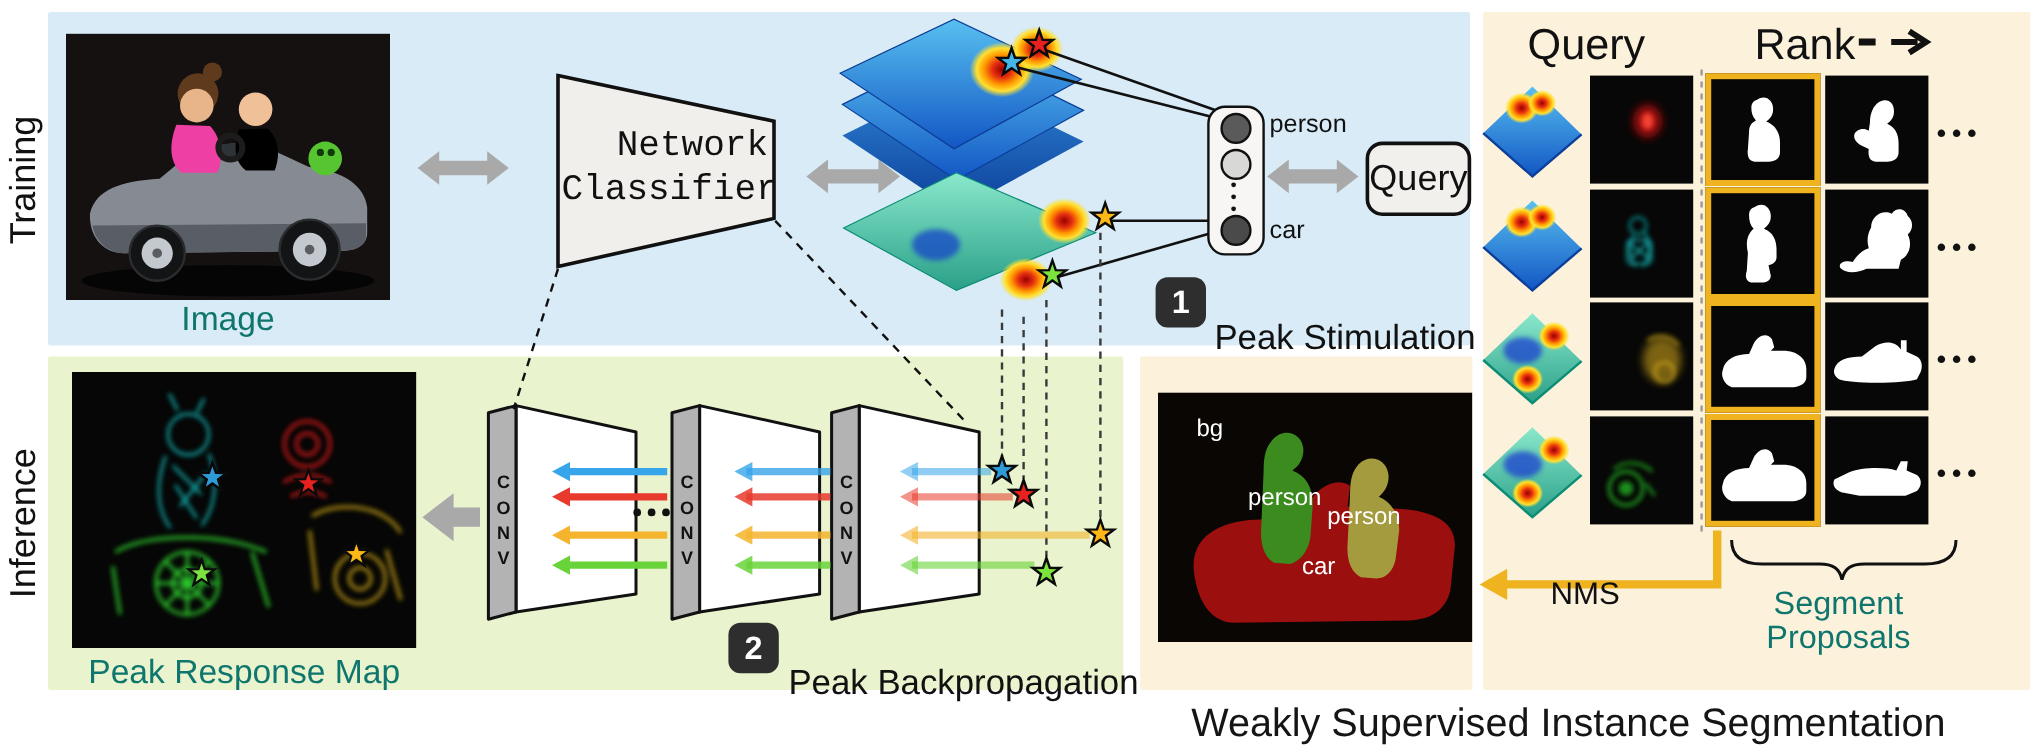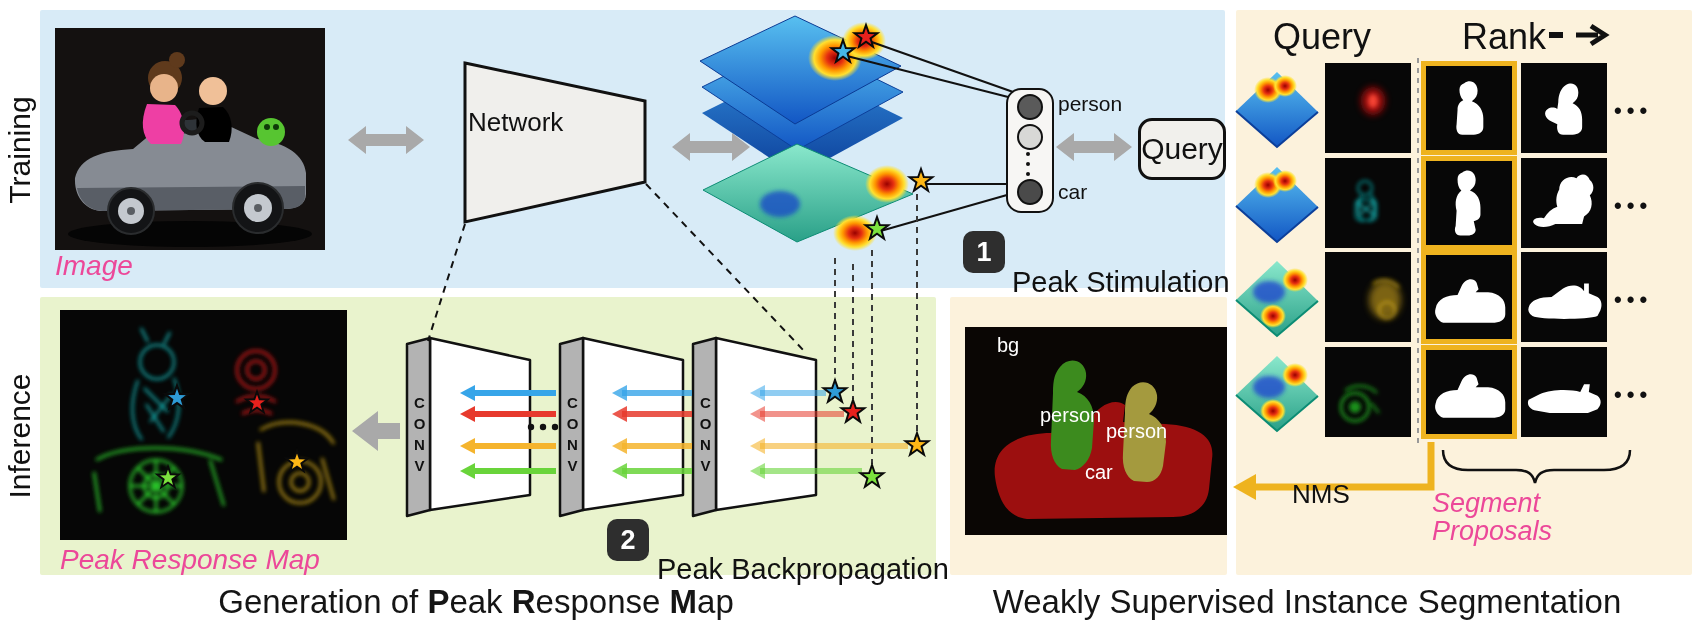--- a/index.html
+++ b/index.html
@@ -5,36 +5,36 @@
   html,body{margin:0;padding:0;background:#fff;}
   #fig{position:relative;width:1699px;height:628px;background:#fff;overflow:hidden;
        font-family:"Liberation Sans",sans-serif;color:#111;}
   .abs{position:absolute;}
   .panel{position:absolute;border-radius:2px;z-index:0;}
   .training-bg{background:#d8ebf7;}
   .inference-bg{background:#e9f3cd;}
   .cream-bg{background:#fcf2dc;}
   .rotlab{position:absolute;width:180px;height:38px;line-height:38px;text-align:center;
           font-size:30px;color:#111;transform:rotate(-90deg);z-index:6;}
-  .cap{position:absolute;text-align:left;font-size:28px;color:#ec4899;z-index:6;font-style:italic;}
+  .cap{position:absolute;text-align:center;font-size:28px;color:#0f766e;z-index:6;}
   .lbl{position:absolute;font-size:21px;color:#111;z-index:6;}
   .bigcap{position:absolute;width:640px;text-align:center;font-size:33px;color:#151515;z-index:6;}
   .bigcap b{font-weight:700;}
   .badge{position:absolute;width:42px;height:42px;border-radius:10px;background:#2e2e2e;
          color:#fff;font-size:27px;font-weight:700;text-align:center;line-height:42px;z-index:6;}
   .steplbl{position:absolute;font-size:29px;color:#111;z-index:6;margin-top:29px;}
   .nodebox{position:absolute;left:1006px;top:88px;width:44px;height:121px;background:#f7f6f4;
            border:2.5px solid #111;border-radius:15px;z-index:6;}
   .node{position:absolute;width:22px;height:22px;border-radius:50%;border:2px solid #111;}
   .vdot{position:absolute;width:4px;height:4px;border-radius:50%;background:#111;}
   .lossbox{position:absolute;left:1138px;top:118px;width:82px;height:56px;background:#f1f0ec;
            border:3px solid #111;border-radius:14px;text-align:center;line-height:56px;
            font-size:30px;z-index:6;}
-  .clftxt{position:absolute;left:468px;top:104px;width:172px;text-align:left;
-          font-size:26px;line-height:37px;z-index:6;}
+  .clftxt{position:absolute;left:468px;top:104px;width:172px;text-align:right;
+          font-size:30px;line-height:37px;z-index:6;font-family:Liberation Mono, monospace;}
   .convtxt{position:absolute;width:24px;height:128px;writing-mode:vertical-rl;text-orientation:upright;
            font-size:15px;font-weight:700;letter-spacing:4px;color:#111;z-index:6;line-height:24px;text-align:center;}
   .blackcell{position:absolute;background:#070707;z-index:2;}
   .rankcell{position:absolute;background:#070707;border:5px solid #eeb31f;z-index:2;}
   .moredots{position:absolute;font-size:22px;font-weight:700;letter-spacing:5px;color:#111;z-index:6;}
   .hdr{position:absolute;font-size:36px;color:#111;z-index:6;}
   .predlbl{position:absolute;color:#fff;font-size:20px;z-index:6;}
   svg{display:block;}
   .imgsvg{position:absolute;z-index:2;}
   #overlay{position:absolute;left:0;top:0;z-index:4;pointer-events:none;}
@@ -106,20 +106,21 @@
     <circle cx="212" cy="99" r="3" fill="#0e3b08"></circle>
       <circle cx="221" cy="99" r="3" fill="#0e3b08"></circle>
   </svg>
   <div class="cap" style="left:55px;top:250px;width:270px;">Image</div>
 
   <svg class="imgsvg" style="left:460px;top:55px;" width="190" height="172" viewBox="0 0 190 172">
     <path d="M5,8 L185,46 L185,127 L5,167 Z" fill="#f0efec" stroke="#111" stroke-width="3"></path>
   </svg>
   <div class="clftxt">
     <div>Network</div>
+    <div>Classifier</div>
   </div>
 
   <svg class="imgsvg" style="left:685px;top:12px;" width="250" height="248" viewBox="0 0 250 248">
     <path d="M17,101 L112,54 L218,106 L112,164 Z" fill="url(#gBlueDark)"></path>
     <path d="M17,75 L112,28 L218,80 L112,138 Z" fill="url(#gBlue)" stroke="#0c3f9a" stroke-width="1"></path>
     <path d="M15,49 L110,4 L216,54 L110,112 Z" fill="url(#gBlue)" stroke="#0a3a94" stroke-width="1"></path>
     <ellipse cx="150" cy="46" rx="27" ry="23" fill="url(#gPeak)"></ellipse>
     <ellipse cx="179" cy="29" rx="22" ry="19" fill="url(#gPeak)"></ellipse>
     <circle cx="105" cy="148" r="3.5" fill="#111"></circle>
       <circle cx="105" cy="160" r="3.5" fill="#111"></circle>
@@ -194,21 +195,21 @@
 
   <div class="badge" style="left:607px;top:519px;">2</div>
   <div class="steplbl" style="left:657px;top:524px;">Peak Backpropagation</div>
 
   <svg class="imgsvg" style="left:965px;top:327px;" width="262" height="208" viewBox="0 0 262 208">
     <rect width="262" height="208" fill="#0a0604"></rect>
     <path d="M30,150 C26,118 56,106 86,106 L100,99 L124,95 C132,78 150,70 160,78 L158,95 L200,97 C236,99 250,112 247,132 L244,162 C242,180 228,190 208,190 L62,192 C42,190 33,172 30,150 Z" fill="#9c0f0f"></path>
     <path d="M95,40 C104,29 119,33 121,46 C122,54 118,61 112,65 C123,69 129,79 129,93 L127,121 C125,133 118,141 110,143 L97,142 C89,138 85,127 86,113 L88,66 C88,52 90,46 95,40 Z" fill="#3c8b1e"></path>
     <path d="M167,60 C176,51 190,55 192,68 C193,76 189,83 184,87 C194,91 201,101 201,115 L198,139 C196,149 190,155 182,155 L169,154 C161,150 157,140 158,126 L160,86 C160,72 162,66 167,60 Z" fill="#a49a3e"></path>
   </svg>
-  <div class="predlbl" style="left:997px;top:334px;text-align:center;">bg</div>
+  <div class="predlbl" style="left:997px;top:346px;text-align:center;">bg</div>
   <div class="predlbl" style="left:1040px;top:404px;">person</div>
   <div class="predlbl" style="left:1106px;top:420px;">person</div>
   <div class="predlbl" style="left:1085px;top:461px;">car</div>
 
   <div class="hdr" style="left:1262px;top:16px;width:120px;text-align:center;">Query</div>
   <div class="hdr" style="left:1462px;top:16px;">Rank</div>
   <svg class="abs" style="left:1546px;top:22px;z-index:6;" width="66" height="26" viewBox="0 0 66 26">
     <path d="M3,13 H17" stroke="#111" stroke-width="6"></path>
     <path d="M30,13 H52" stroke="#111" stroke-width="5"></path>
     <path d="M45,4 L59,13 L45,22" stroke="#111" stroke-width="5" fill="none"></path>
@@ -314,23 +315,20 @@
     <svg width="86" height="90" viewBox="0 0 90 88">
       <path d="M8,52 L20,46 C32,41 52,41 62,44 L66,36 L72,36 L71,44 L80,48 C85,52 84,58 80,62 L70,66 L30,66 L14,63 C8,61 6,56 8,52 Z" fill="#fff"></path>
     </svg>
   </div>
   <div class="moredots" style="left:1614px;top:382px;">•••</div>
 
   <div class="steplbl" style="left:1292px;top:450px;font-size:26px;">NMS</div>
   <div class="cap" style="left:1432px;top:488px;width:200px;font-size:27px;">Segment</div>
   <div class="cap" style="left:1432px;top:516px;width:200px;font-size:27px;">Proposals</div>
 
-  <div class="bigcap" style="left:156px;top:583px;">
-    <span>Generation of </span><b>P</b><span>eak </span><b>R</b><span>esponse </span><b>M</b><span>ap</span>
-  </div>
   <div class="bigcap" style="left:987px;top:583px;">Weakly Supervised Instance Segmentation</div>
 
   <svg id="overlay" width="1699" height="628" viewBox="0 0 1699 628">
 
     <polygon points="348,140 366,126 366,134 406,134 406,126 424,140 406,154 406,146 366,146 366,154" fill="#a9a9a9"></polygon>
     <polygon points="672,147 690,133 690,141 732,141 732,133 750,147 732,161 732,153 690,153 690,161" fill="#a9a9a9"></polygon>
     <polygon points="1056,147 1074,133 1074,141 1114,141 1114,133 1132,147 1114,161 1114,153 1074,153 1074,161" fill="#a9a9a9"></polygon>
 
     <polygon points="352,431 378,411 378,423 400,423 400,439 378,439 378,451" fill="#a9a9a9"></polygon>
 

